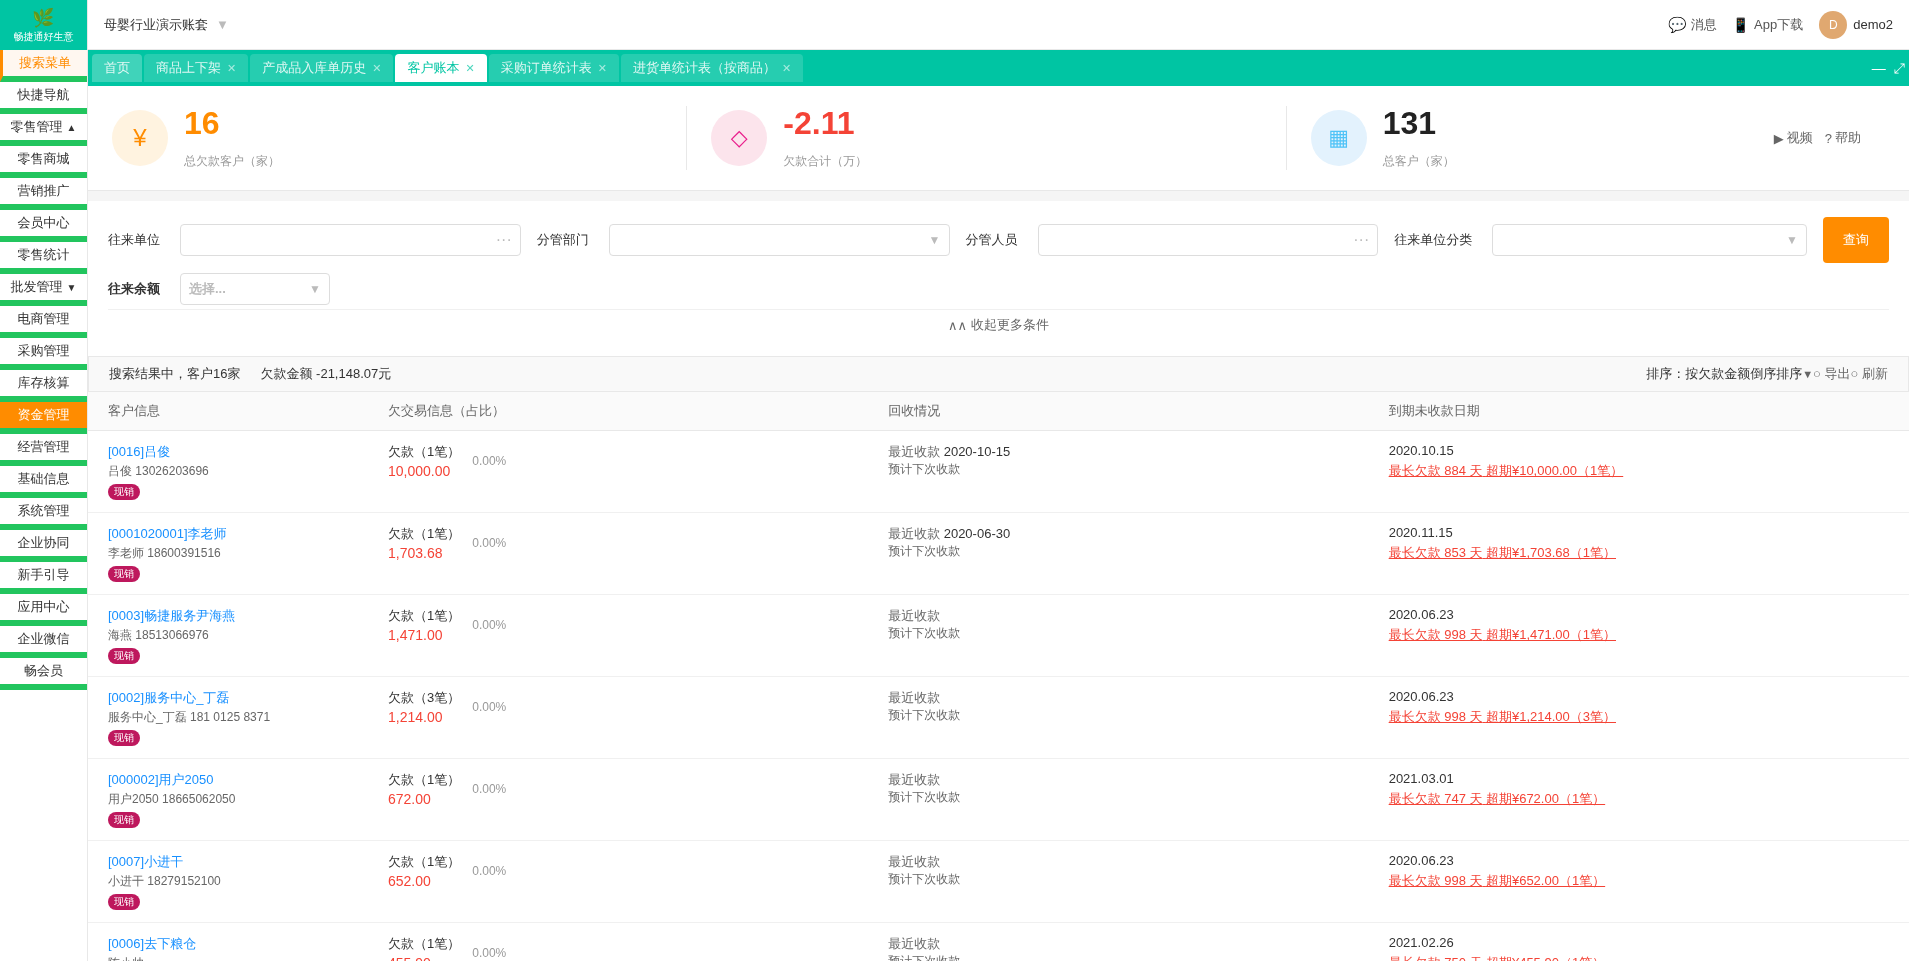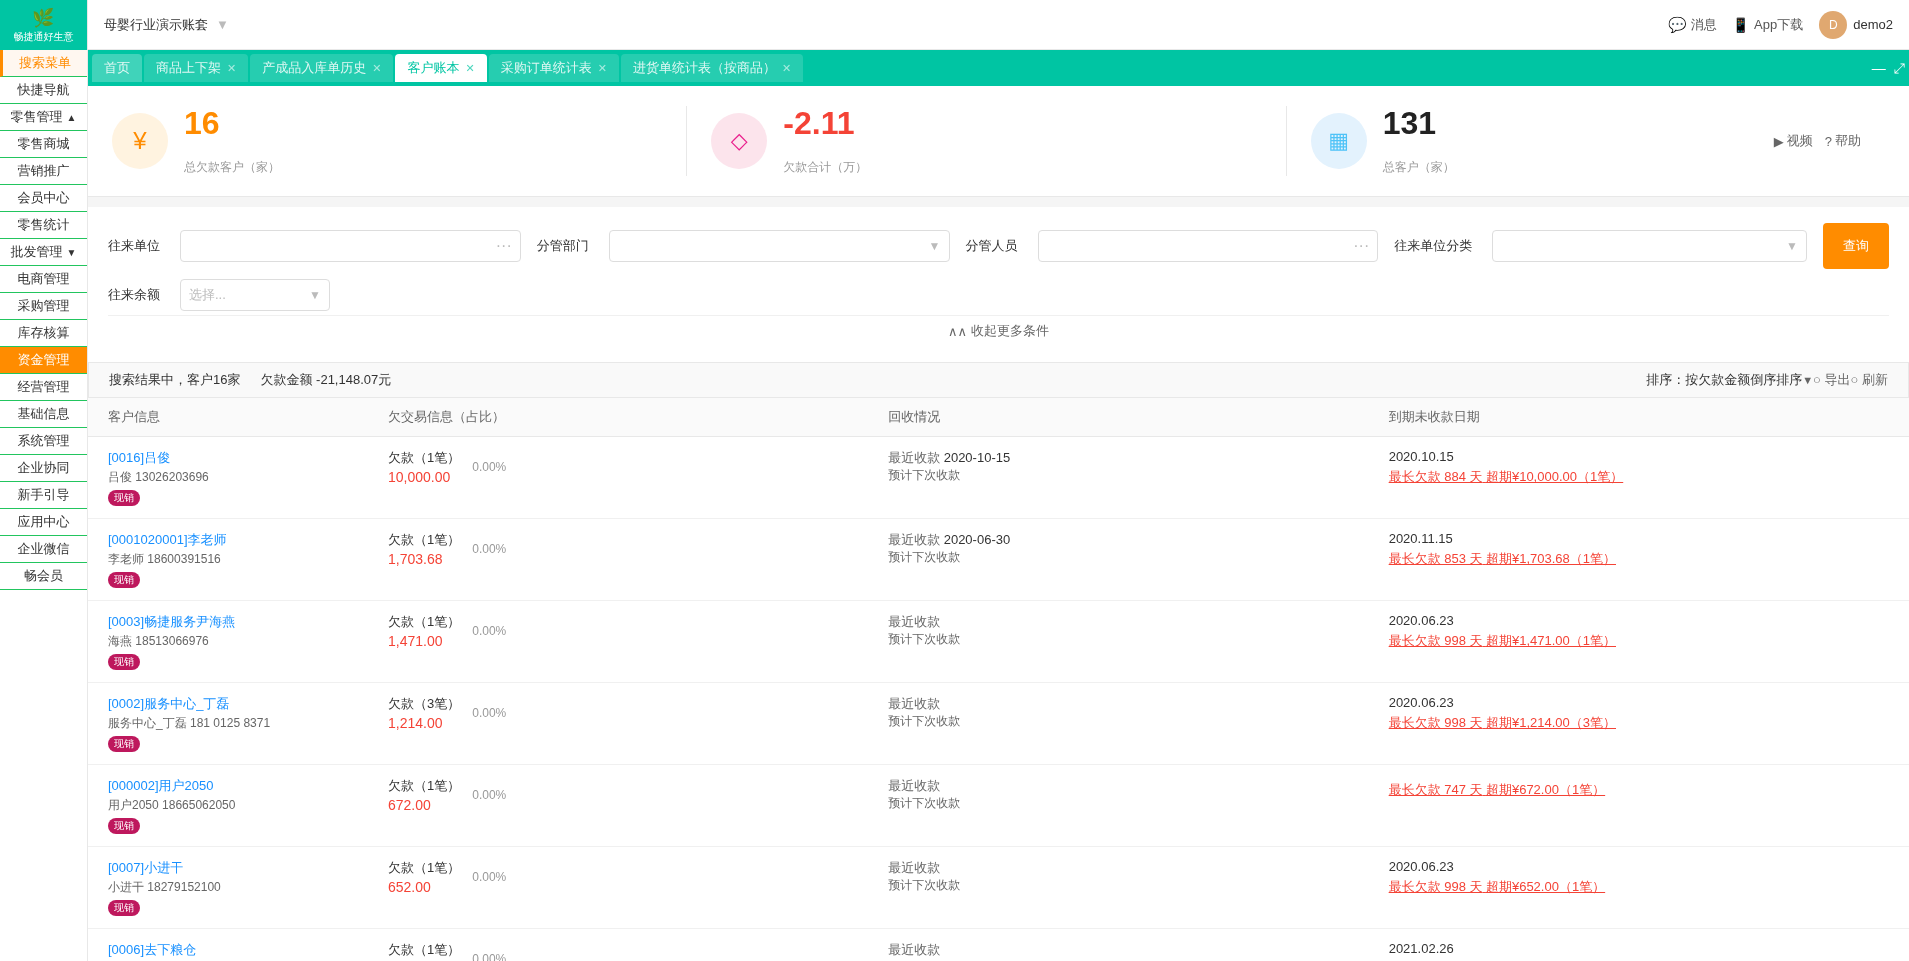--- a/index.html
+++ b/index.html
@@ -14,21 +14,21 @@
       height: 50px; background: #00c5a3; display: flex; align-items: center; justify-content: center;
       color: #fff; font-size: 12px; flex-direction: column; cursor: pointer;
     }
     .sidebar-logo-icon { font-size: 18px; margin-bottom: 2px; }
     .sidebar-search {
       padding: 8px 6px; background: #f9f9f9; border-bottom: 1px solid #eee;
       font-size: 12px; color: #666; cursor: pointer; text-align: center;
     }
     .sidebar-nav-item {
       padding: 4px 6px; text-align: center; font-size: 12px; color: #333;
-      cursor: pointer; border-bottom: 1px solid #22c55e; transition: background 0.2s;
+      cursor: pointer; border-bottom: 6px solid #22c55e; transition: background 0.2s;
     }
     .sidebar-nav-item.active { background: #ff8c00; color: #fff; }
     .sidebar-nav-item.has-sub { display: flex; align-items: center; justify-content: center; gap: 4px; }
     .sidebar-fast-nav {
       background: #fff7f0; color: #ff8c00; border-left: 3px solid #ff8c00;
     }
 
     
     .main { margin-left: 88px; height: 100%; display: flex; flex-direction: column; }
 
@@ -77,21 +77,21 @@
     .stat-card:last-child { border-right: none; }
     .stat-icon { width: 56px; height: 56px; border-radius: 50%; display: flex; align-items: center; justify-content: center; font-size: 28px; flex-shrink: 0; }
     .stat-icon.orange { background: #fff3e0; }
     .stat-icon.pink { background: #fce4ec; }
     .stat-icon.blue { background: #e3f2fd; }
     .stat-info { display: flex; flex-direction: column; }
     .stat-value { font-size: 32px; font-weight: bold; line-height: 1.1; }
     .stat-value.orange { color: #ff8c00; }
     .stat-value.red { color: #f44336; }
     .stat-value.black { color: #222; font-weight: 900; }
-    .stat-label { font-size: 12px; color: #999; margin-top: 18px; }
+    .stat-label { font-size: 12px; color: #999; margin-top: 12px; }
     .stat-card-actions { margin-left: auto; display: flex; gap: 12px; font-size: 12px; color: #666; cursor: pointer; }
     .stat-card-actions span { display: flex; align-items: center; gap: 3px; }
 
     
     .filter-area {
       background: #fff; margin: 10px 0 0; padding: 16px 20px;
     }
     .filter-row { display: flex; align-items: center; gap: 16px; margin-bottom: 10px; }
     .filter-item { display: flex; align-items: center; gap: 20px; flex: 1; }
     .filter-label { font-size: 13px; color: #333; white-space: nowrap; }
@@ -109,21 +109,21 @@
     .filter-select .arrow { color: #bbb; font-size: 12px; }
     .btn-query {
       height: 46px; padding: 0 20px; background: #ff8c00; color: #fff;
       border: none; border-radius: 4px; font-size: 13px; cursor: pointer;
     }
     .filter-more {
       display: flex; align-items: center; justify-content: center; gap: 4px;
       color: #666; font-size: 12px; cursor: pointer; padding: 6px 0;
       border-top: 1px solid #f0f0f0; margin-top: 4px;
     }
-    .filter-row2 { display: flex; align-items: center; gap: 16px; }
+    .filter-row2 { display: flex; align-items: center; gap: 16px; font-weight: bold; }
 
     
     .results-bar {
       background: #f9f9f9; border: 1px solid #e8e8e8; margin: 0;
       padding: 8px 20px; display: flex; align-items: center; justify-content: space-between;
       font-size: 13px; color: #333;
     }
     .results-bar-left { display: flex; gap: 20px; }
     .results-bar-right { display: flex; align-items: center; color: #666; font-size: 12px; cursor: pointer; }
     .sort-label { color: #333; }
@@ -520,20 +520,21 @@
           <div class="debt-pct">0.00%</div>
         </div>
         <div>
           <div class="recovery-info">
             <span>最近收款</span>
             <span class="recovery-date"></span>
           </div>
           <div class="recovery-info">预计下次收款</div>
         </div>
         <div>
+          <div class="overdue-date">2021.03.01</div>
           <div class="overdue-days">
             <span>最长欠款 747 天</span>
             <span>超期¥672.00（1笔）</span>
           </div>
         </div>
       </div>
 
       <div class="table-row">
         <div>
           <div class="customer-name">[0007]小进干</div>

